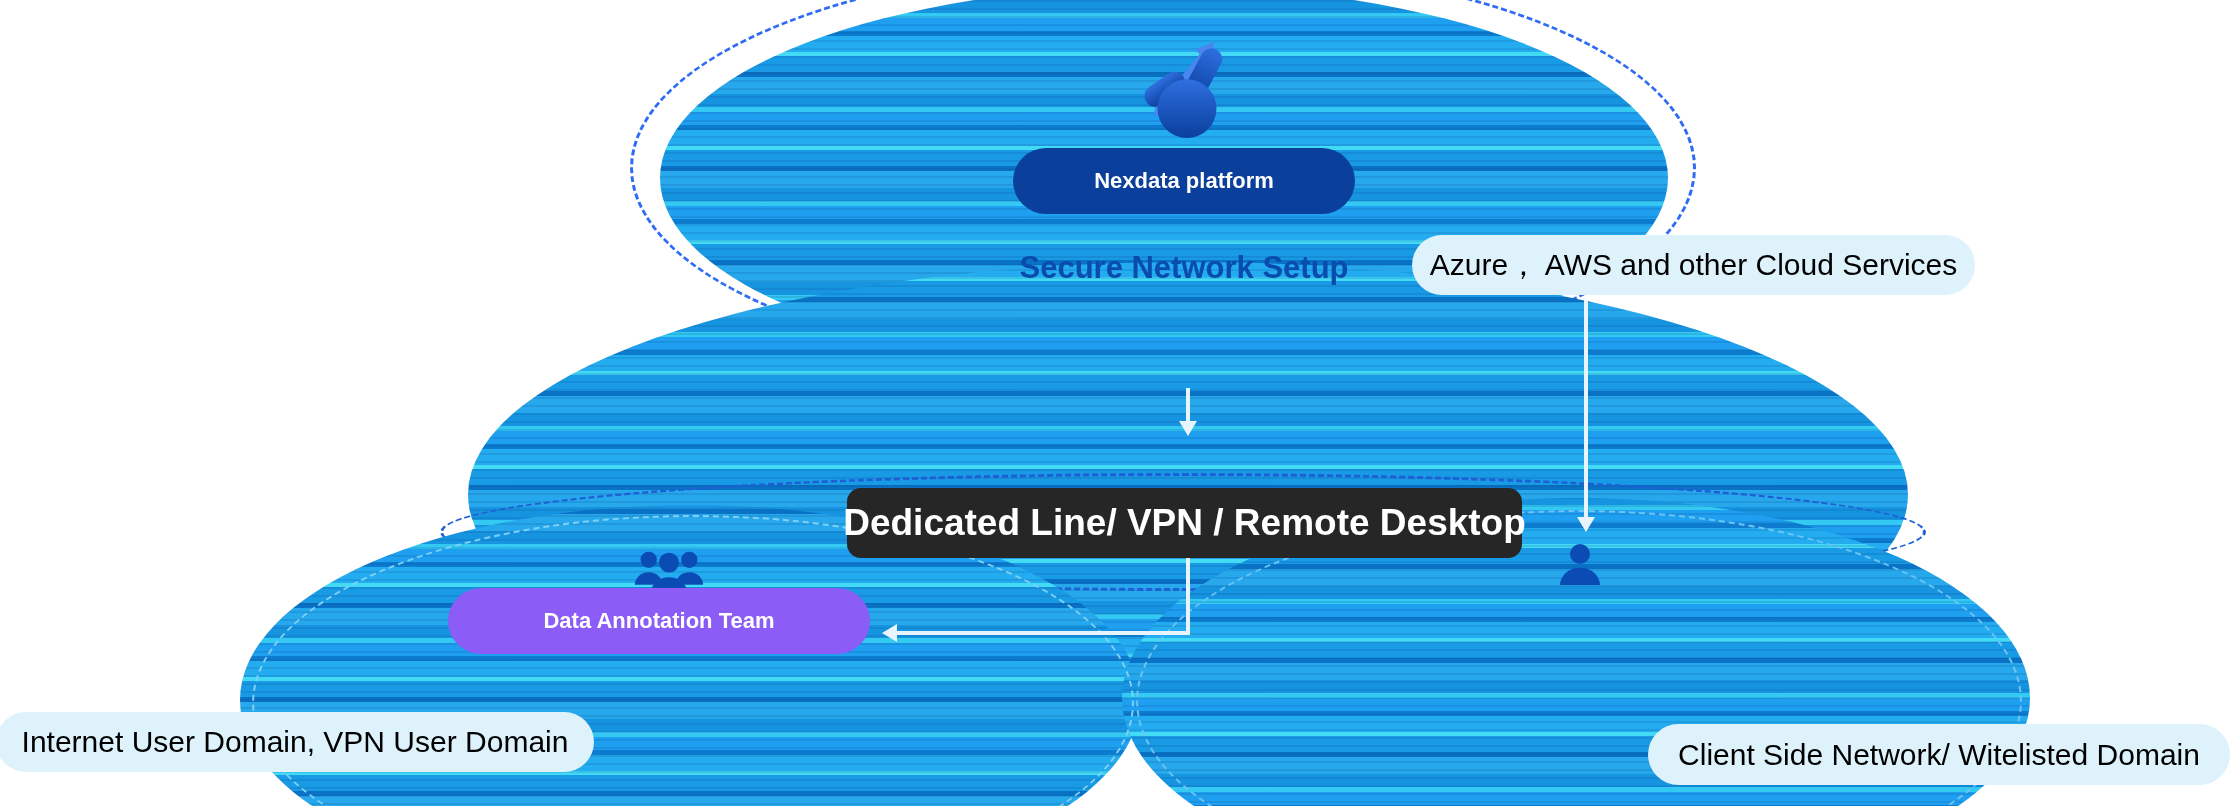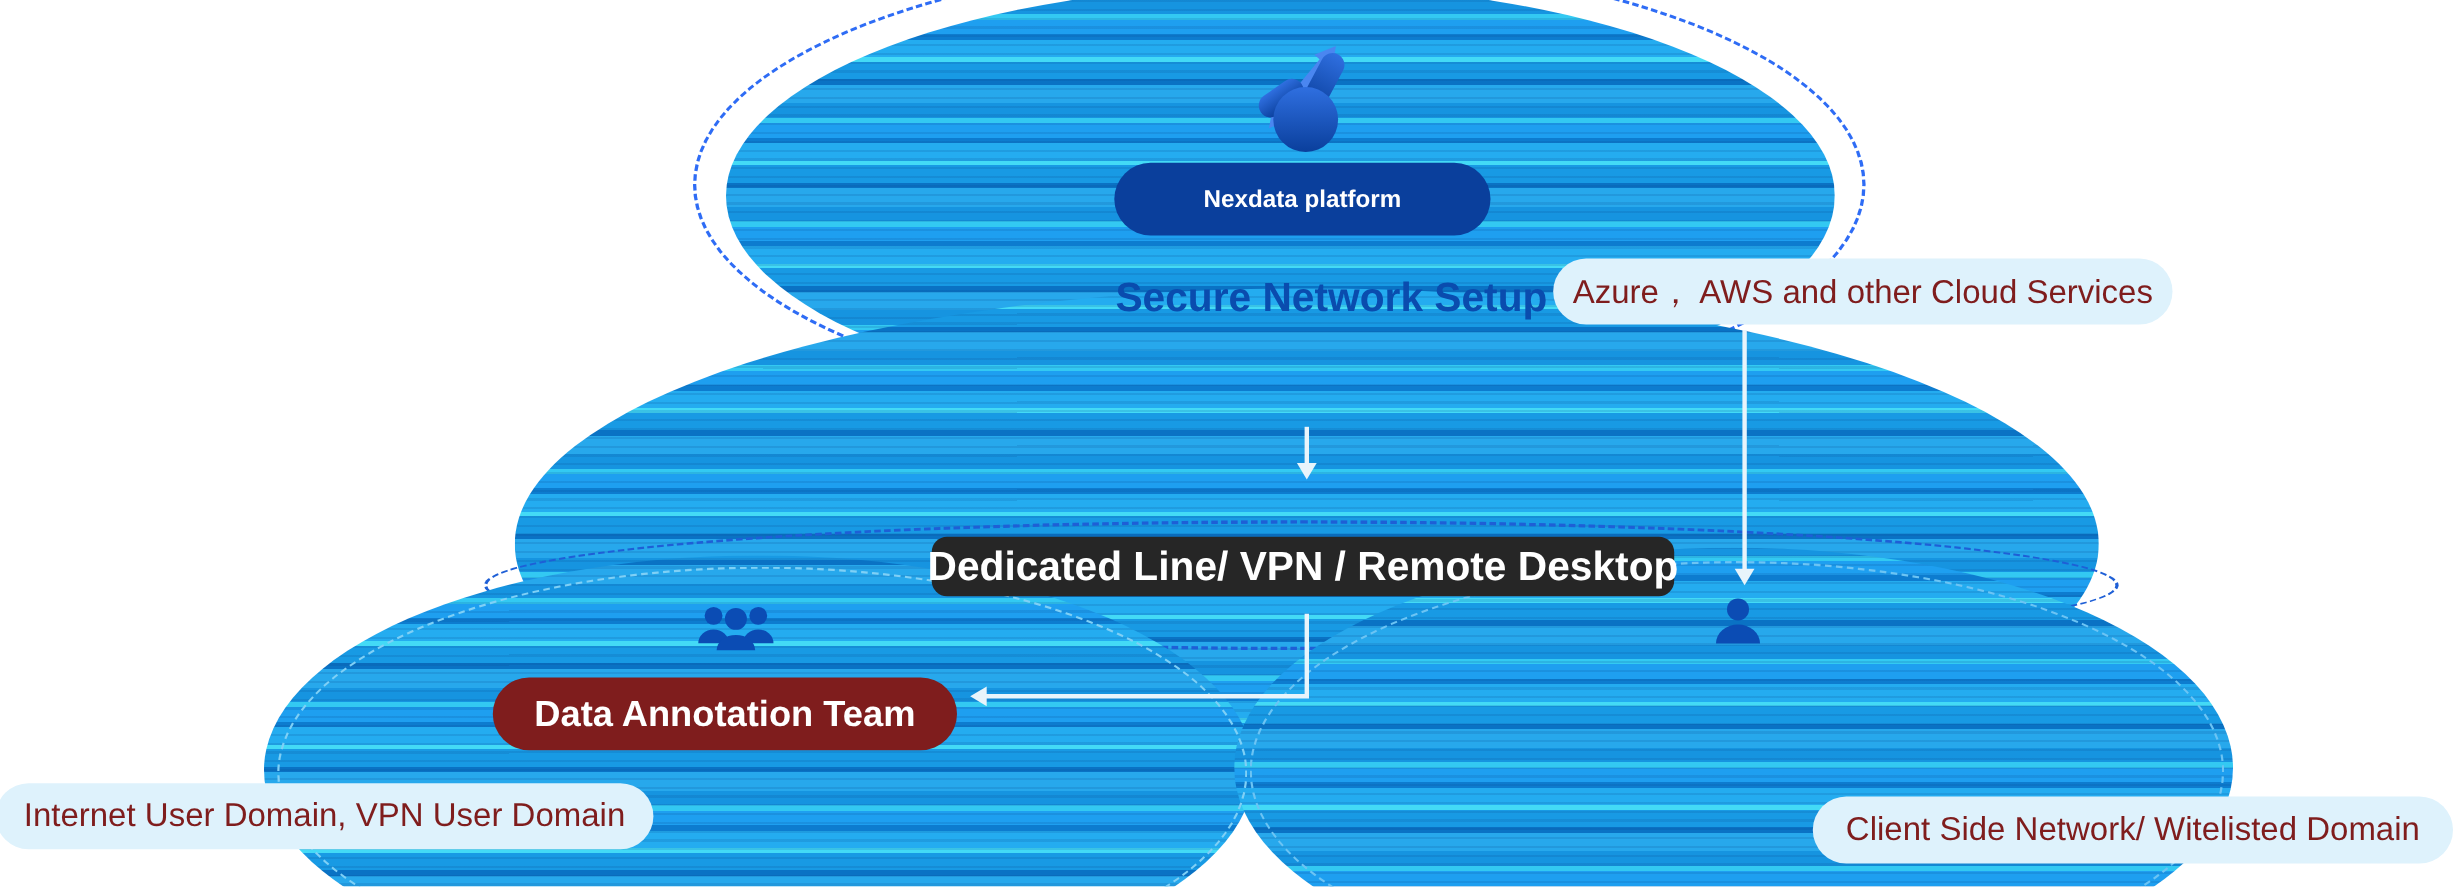--- a/index.html
+++ b/index.html
@@ -35,34 +35,34 @@
   .d-bl{left:252px;top:515px;width:878px;height:372px;border:2px dashed #7fd0f6;}
   .d-br{left:1136px;top:510px;width:882px;height:378px;border:2px dashed #6cc4f4;}
 
   .arrow-layer{position:absolute;left:0;top:0;width:2232px;height:806px;pointer-events:none;}
 
   .pill{
     position:absolute;display:flex;align-items:center;justify-content:center;
     border-radius:999px;color:#ffffff;font-weight:bold;white-space:nowrap;
   }
   .pill-platform{left:1013px;top:148px;width:342px;height:66px;background:#0a3f9c;font-size:22px;}
-  .pill-team{background:#7f1d1d;font-size:33px;height:66px;top:616px;}
+  .pill-team{background:#8b5cf6;font-size:22px;height:66px;top:588px;}
   .pill-annotation{left:448px;width:422px;}
   .pill-client{left:1288px;width:587px;}
   .pill-connection{
-    left:847px;top:488px;width:675px;height:54px;background:#262626;
+    left:847px;top:488px;width:675px;height:70px;background:#262626;
     border-radius:14px;font-size:37px;
   }
   .caption{
     position:absolute;left:1014px;top:250px;width:340px;text-align:center;
-    color:#0a4cae;font-size:37px;font-weight:bold;white-space:nowrap;
+    color:#0a4cae;font-size:31px;font-weight:bold;white-space:nowrap;
   }
   .tag{
     position:absolute;display:flex;align-items:center;justify-content:center;
-    background:#def2fc;color:#7f1d1d;border-radius:999px;font-size:30px;white-space:nowrap;
+    background:#def2fc;color:#000000;border-radius:999px;font-size:30px;white-space:nowrap;
   }
   .tag-cloud-services{left:1412px;top:235px;width:563px;height:60px;}
   .tag-left{left:-4px;top:712px;width:598px;height:60px;}
   .tag-right{left:1648px;top:710px;width:582px;height:61px;margin-top:14px;}
 
   .icon{position:absolute;}
   .icon-hand{left:1126px;top:34px;width:122px;height:110px;}
   .icon-group{left:630px;top:546px;width:78px;height:48px;}
   .icon-person{left:1556px;top:540px;width:48px;height:48px;}
 </style>

